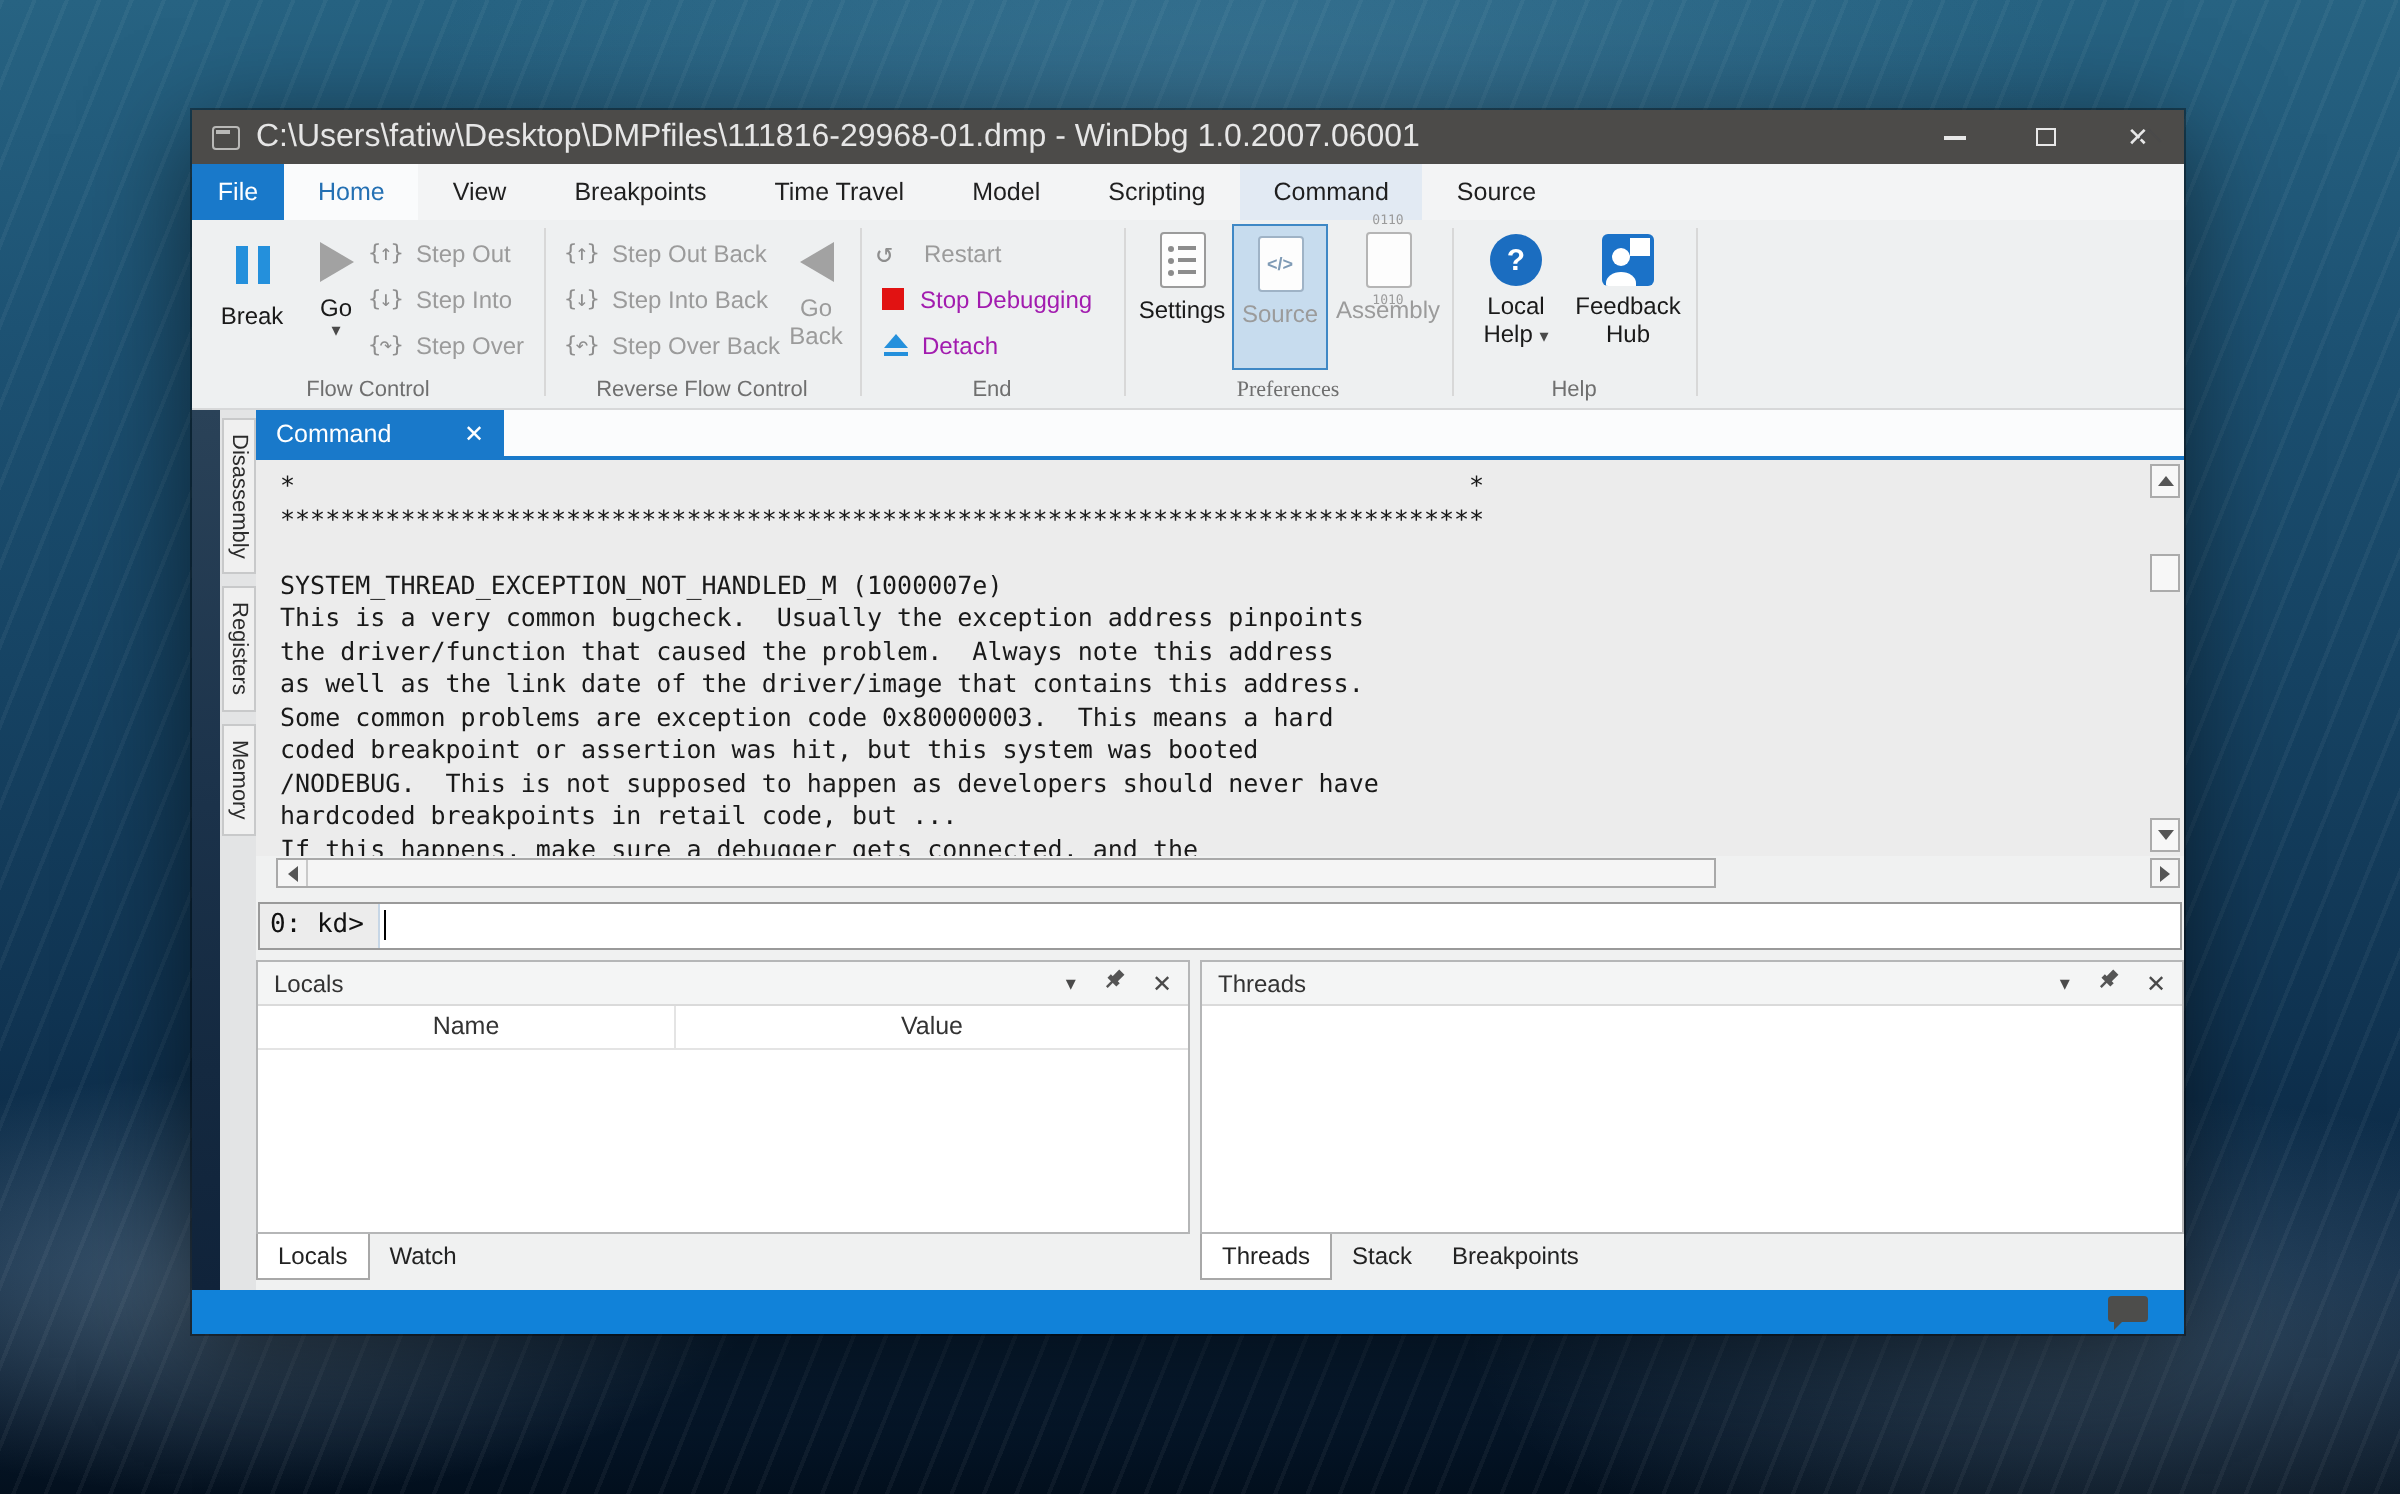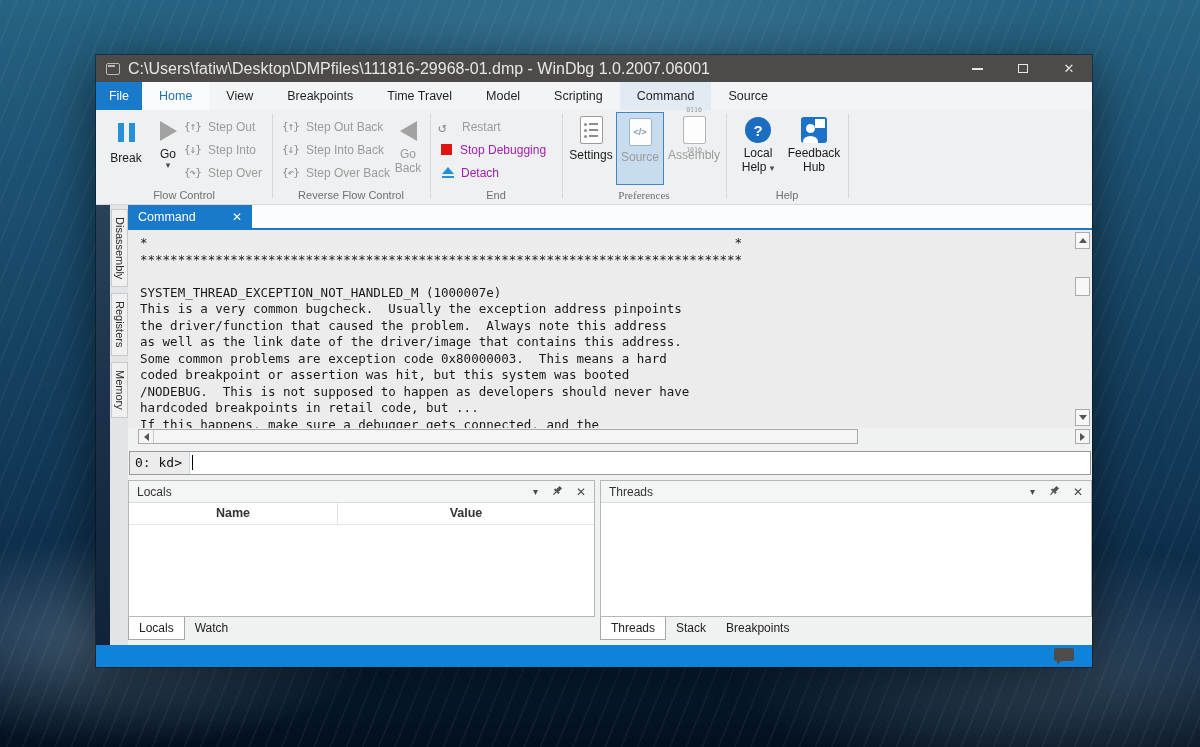--- a/index.html
+++ b/index.html
@@ -127,21 +127,21 @@
   @keyframes blink { 50% { opacity:0; } }
 
   .panel { position:absolute; top:275px; height:137px; background:#fff; border:1px solid #b5b6b7; }
   .panel.locals { left:32px; width:467px; }
   .panel.threads { left:504px; right:0; }
   .phead { height:22px; background:#f4f5f5; border-bottom:1px solid #dadada; display:flex; align-items:center;
            padding:0 8px; font-size:12px; color:#333; }
   .phead .sp { flex:1; }
   .picon { color:#4a4a4a; font-size:10px; margin-left:13px; }
   .picon.x { font-size:12px; }
-  .colrow { display:flex; height:22px; border-bottom:1px solid #e4e4e4; font-size:12.5px; color:#333;font-weight:bold; }
+  .colrow { display:flex; height:22px; border-bottom:1px solid #e4e4e4; font-size:12.5px; color:#333; }
   .colrow .c1 { width:209px; border-right:1px solid #e4e4e4; text-align:center; line-height:21px; }
   .colrow .c2 { flex:1; text-align:center; line-height:21px; }
 
   .btabs { position:absolute; top:412px; height:23px; display:flex; font-size:12px; color:#222; }
   .btabs.l { left:32px; } .btabs.r { left:504px; }
   .btab { padding:0 10px; line-height:22px; }
   .btab.active { background:#fff; border:1px solid #a8a8a8; border-top:none; }
 
   .statusbar { position:absolute; left:0; top:590px; right:0; height:22px; background:#1182d9; }
   .chat-ico { position:absolute; right:18px; top:3px; width:20px; height:13px; background:#4d4d4b; border-radius:2px; }

